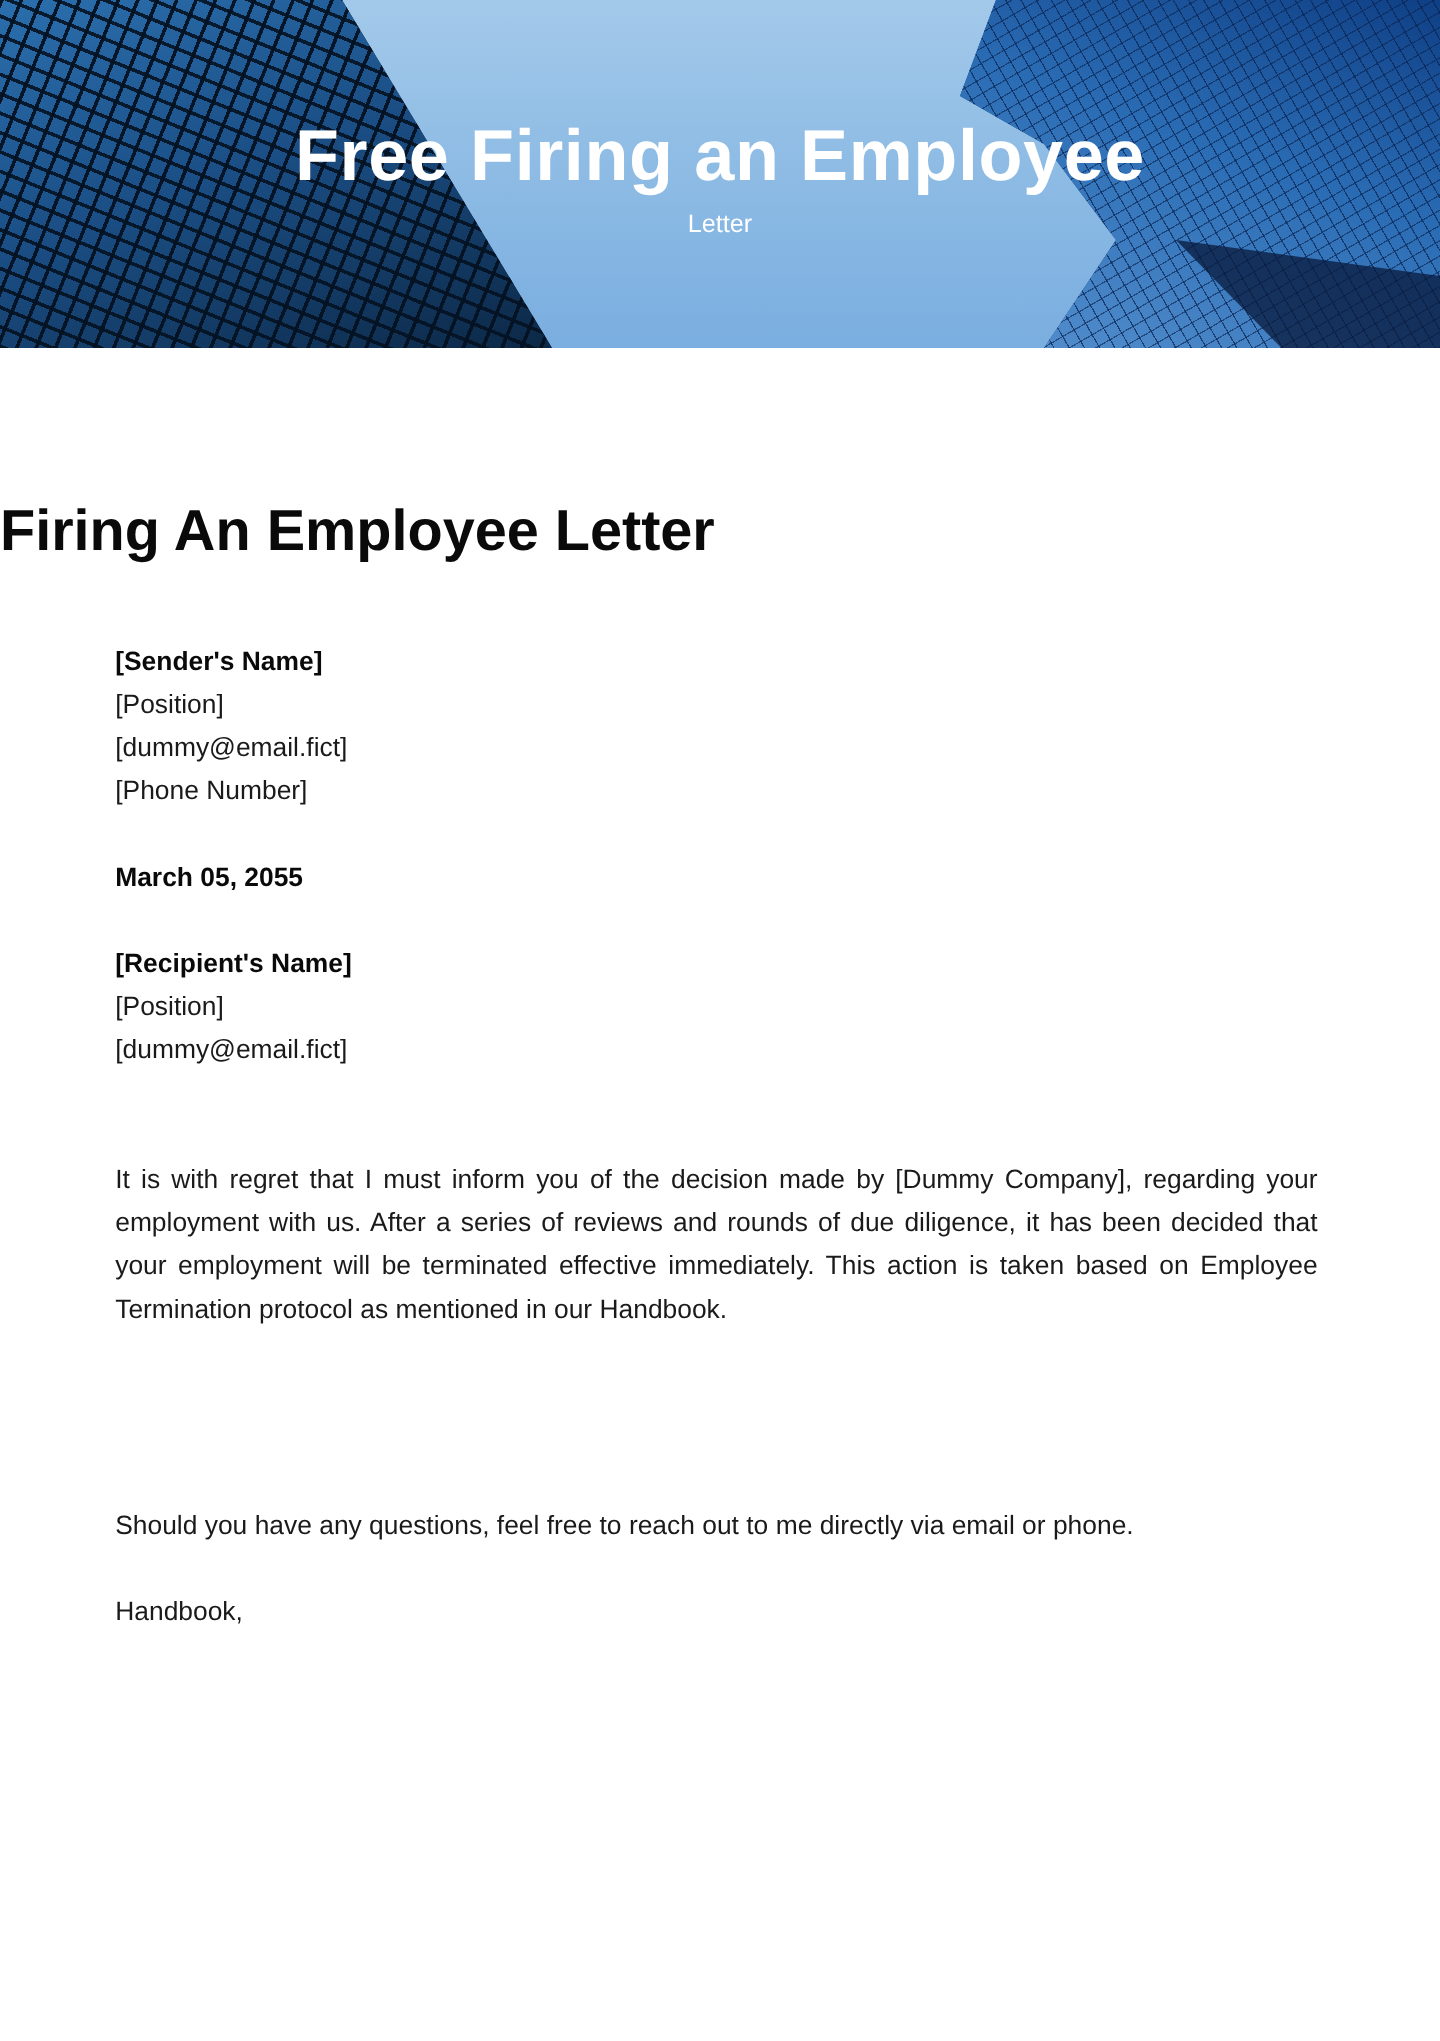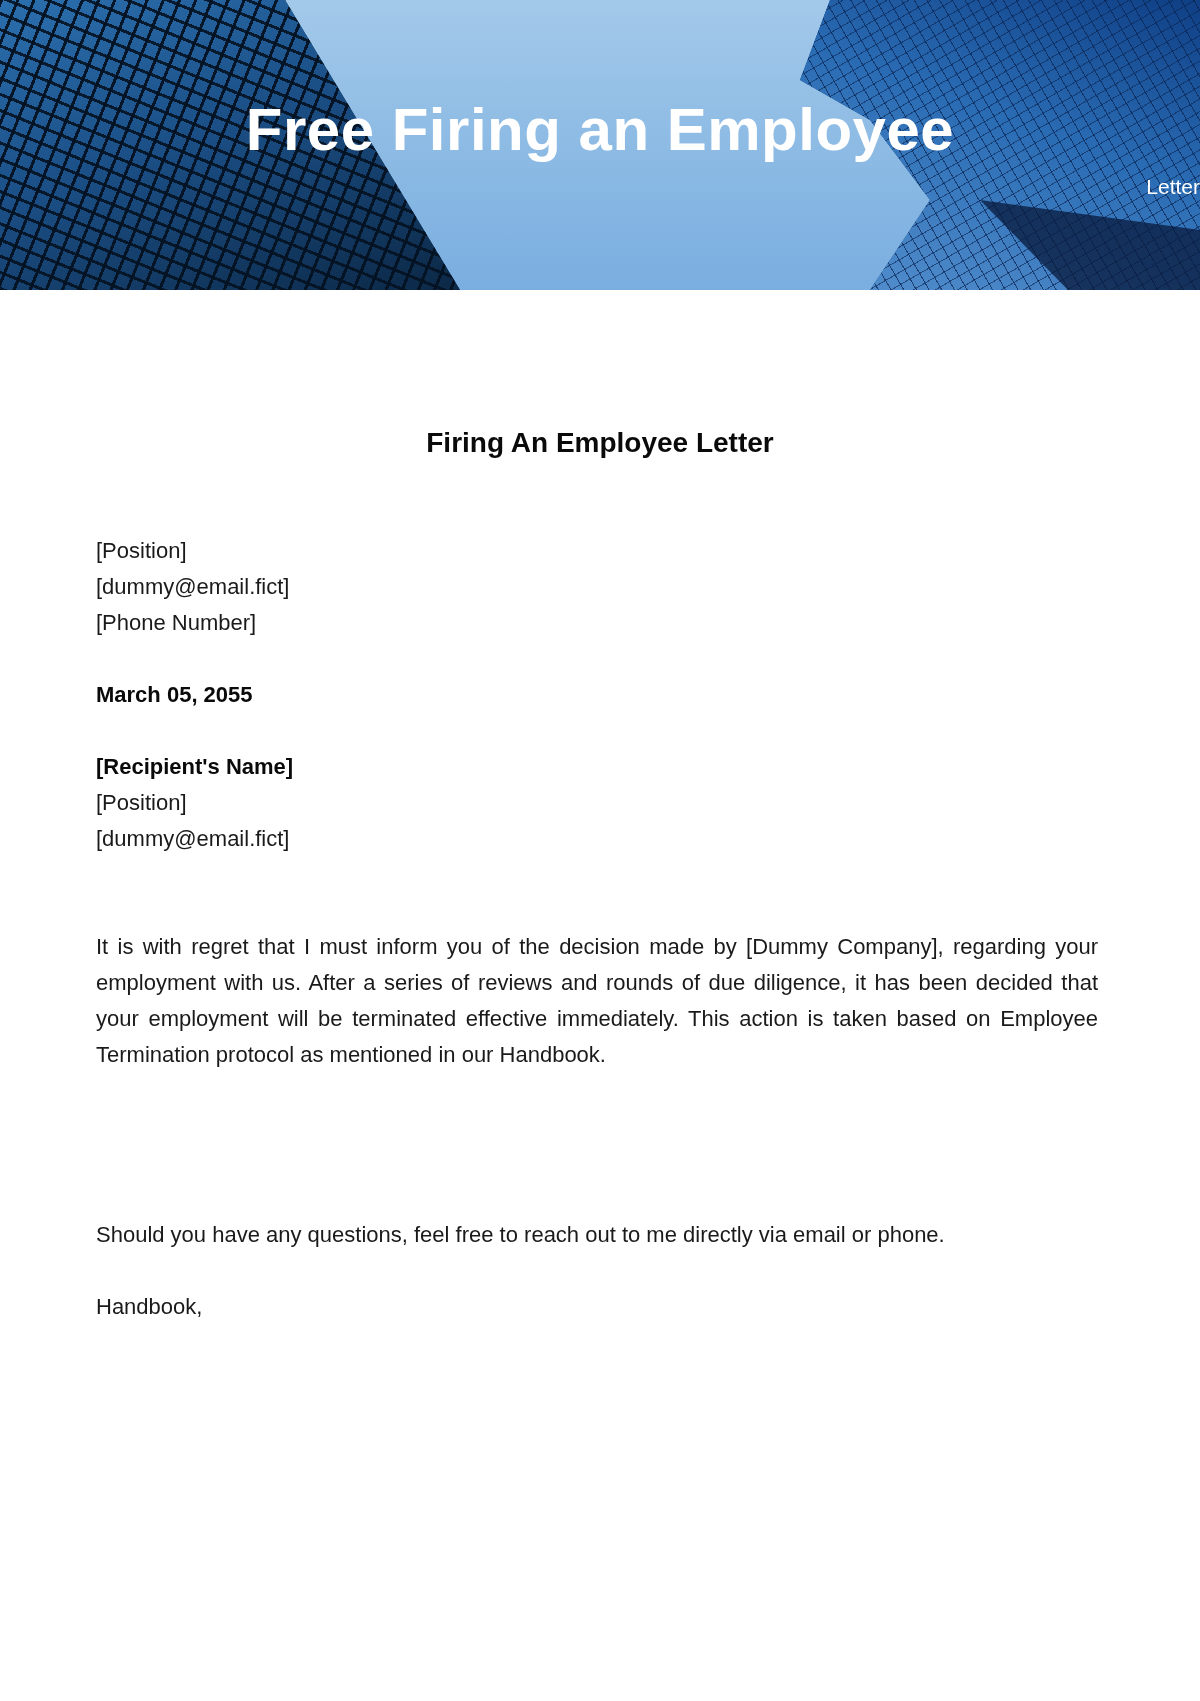--- a/index.html
+++ b/index.html
@@ -18,24 +18,24 @@
     background-color: #1a4f8c;
     background-image:
       repeating-linear-gradient(60deg, rgba(10,35,80,0.7) 0 1px, transparent 1px 11px),
       repeating-linear-gradient(-30deg, rgba(10,35,80,0.6) 0 1px, transparent 1px 11px),
       linear-gradient(200deg, #0f3f85 0%, #2a6cb4 40%, #5b95d2 100%); }
   .bldg-right-shadow { position: absolute; right: 0; top: 190px; width: 220px; height: 100px;
     clip-path: polygon(0 10px, 100% 40%, 100% 100%, 40% 100%);
     background: rgba(8, 25, 60, 0.75); }
   .banner-title { position: absolute; left: 0; top: 90px; width: 1200px; text-align: center;
     color: #ffffff; font-weight: 700; font-size: 60px; letter-spacing: 0.5px; line-height: 80px; }
-  .banner-sub { position: absolute; left: 0; top: 174px; width: 1200px; text-align: right;
+  .banner-sub { position: absolute; left: 0; top: 174px; width: 1200px; text-align: center;
     color: #ffffff; font-size: 21px; line-height: 26px; }
-  .doc-title { position: absolute; left: 0; top: 415px; width: 1200px; text-align: center;
-    font-weight: 700; font-size: 28px; line-height: 56px; color: #0a0a0a; }
+  .doc-title { position: absolute; left: 0; top: 415px; width: 1200px; text-align: left;
+    font-weight: 700; font-size: 48px; line-height: 56px; color: #0a0a0a; }
   .content { position: absolute; left: 96px; top: 533px; width: 1002px; font-size: 22px; line-height: 36px; color: #1a1a1a; }
   .line { display: block; }
   .bold { font-weight: 700; color: #0a0a0a; }
   .gap { height: 36px; }
   .para { text-align: justify; margin: 0; }
 </style>
 </head>
 <body>
 
 <div class="banner">
@@ -43,20 +43,21 @@
   <div class="bldg-right"></div>
   <div class="bldg-right-shadow"></div>
   <div class="banner-title">Free Firing an Employee</div>
   <div class="banner-sub">Letter</div>
 </div>
 
 <div class="doc-title">Firing An Employee Letter</div>
 
 <div class="content">
   <div>
+    <span class="line bold">[Sender's Name]</span>
     <span class="line">[Position]</span>
     <span class="line">[dummy@email.fict]</span>
     <span class="line">[Phone Number]</span>
   </div>
   <div class="gap"></div>
   <span class="line bold">March 05, 2055</span>
   <div class="gap"></div>
   <div>
     <span class="line bold">[Recipient's Name]</span>
     <span class="line">[Position]</span>

